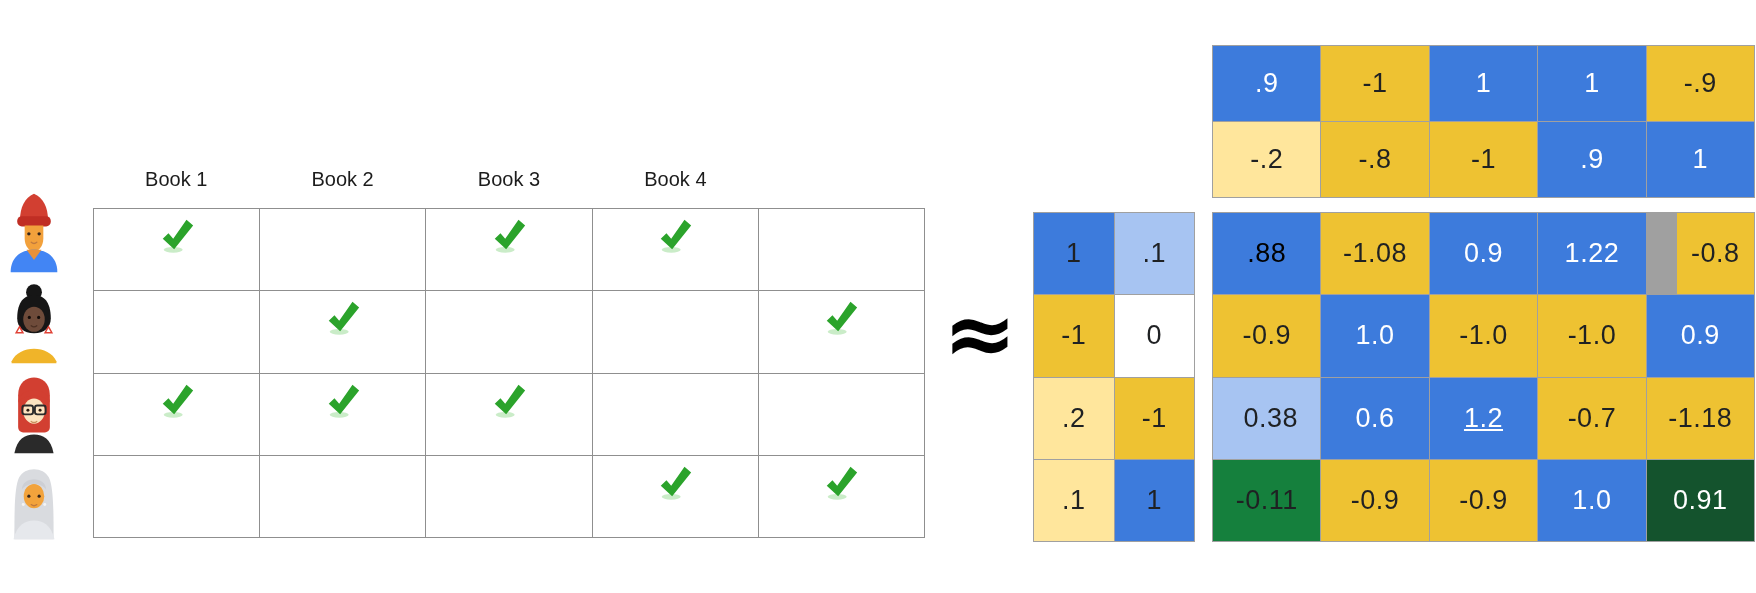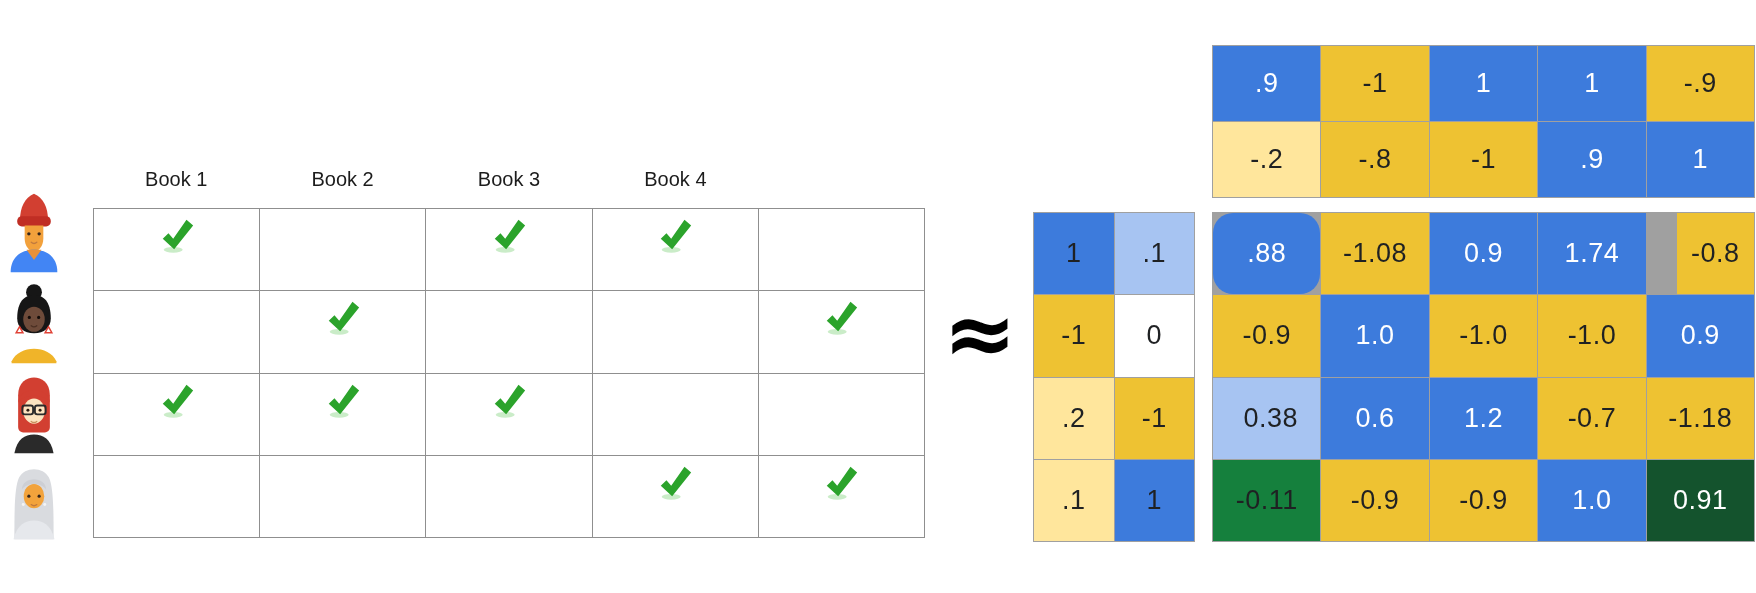--- a/index.html
+++ b/index.html
@@ -206,33 +206,33 @@
       <div class="m-cell" style="background: rgb(167, 196, 242); color: rgb(31, 33, 35);">.1</div>
       <div class="m-cell" style="background: rgb(238, 194, 50); color: rgb(31, 33, 35);">-1</div>
       <div class="m-cell" style="background: rgb(255, 255, 255); color: rgb(31, 33, 35);">0</div>
       <div class="m-cell" style="background: rgb(255, 230, 156); color: rgb(31, 33, 35);">.2</div>
       <div class="m-cell" style="background: rgb(238, 194, 50); color: rgb(31, 33, 35);">-1</div>
       <div class="m-cell" style="background: rgb(255, 230, 156); color: rgb(31, 33, 35);">.1</div>
       <div class="m-cell" style="background: rgb(61, 123, 220); color: rgb(31, 33, 35);">1</div>
     </div>
 
   <div class="matrix matrix-product" style="grid-template-columns: repeat(5, 1fr); grid-template-rows: repeat(4, 1fr);">
-      <div class="m-cell" style="background: rgb(61, 123, 220); color: #ffffff; border-radius: 20px;">.88</div>
+      <div class="m-cell" style="background: rgb(61, 123, 220); color: #000000;">.88</div>
       <div class="m-cell" style="background: rgb(238, 194, 50); color: rgb(31, 33, 35);">-1.08</div>
       <div class="m-cell" style="background: rgb(61, 123, 220); color: rgb(255, 255, 255);">0.9</div>
-      <div class="m-cell" style="background: rgb(61, 123, 220); color: rgb(255, 255, 255);">1.74</div>
+      <div class="m-cell" style="background: rgb(61, 123, 220); color: rgb(255, 255, 255);">1.22</div>
       <div class="m-cell" style="background: rgb(238, 194, 50); color: rgb(31, 33, 35); margin-left: 30px;">-0.8</div>
       <div class="m-cell" style="background: rgb(238, 194, 50); color: rgb(31, 33, 35);">-0.9</div>
       <div class="m-cell" style="background: rgb(61, 123, 220); color: rgb(255, 255, 255);">1.0</div>
       <div class="m-cell" style="background: rgb(238, 194, 50); color: rgb(31, 33, 35);">-1.0</div>
       <div class="m-cell" style="background: rgb(238, 194, 50); color: rgb(31, 33, 35);">-1.0</div>
       <div class="m-cell" style="background: rgb(61, 123, 220); color: rgb(255, 255, 255);">0.9</div>
       <div class="m-cell" style="background: rgb(167, 196, 242); color: rgb(31, 33, 35); padding-left: 8px;">0.38</div>
       <div class="m-cell" style="background: rgb(61, 123, 220); color: rgb(255, 255, 255);">0.6</div>
-      <div class="m-cell" style="background: rgb(61, 123, 220); color: rgb(255, 255, 255);">1.2</div>
+      <div class="m-cell" style="background: rgb(61, 123, 220); color: rgb(255, 255, 255); text-decoration: underline;">1.2</div>
       <div class="m-cell" style="background: rgb(238, 194, 50); color: rgb(31, 33, 35);">-0.7</div>
       <div class="m-cell" style="background: rgb(238, 194, 50); color: rgb(31, 33, 35);">-1.18</div>
       <div class="m-cell" style="background: #15803d; color: rgb(31, 33, 35);">-0.11</div>
       <div class="m-cell" style="background: rgb(238, 194, 50); color: rgb(31, 33, 35);">-0.9</div>
       <div class="m-cell" style="background: rgb(238, 194, 50); color: rgb(31, 33, 35);">-0.9</div>
       <div class="m-cell" style="background: rgb(61, 123, 220); color: rgb(255, 255, 255);">1.0</div>
       <div class="m-cell" style="background: #14532d; color: rgb(255, 255, 255);">0.91</div>
     </div>
 
 </div>

